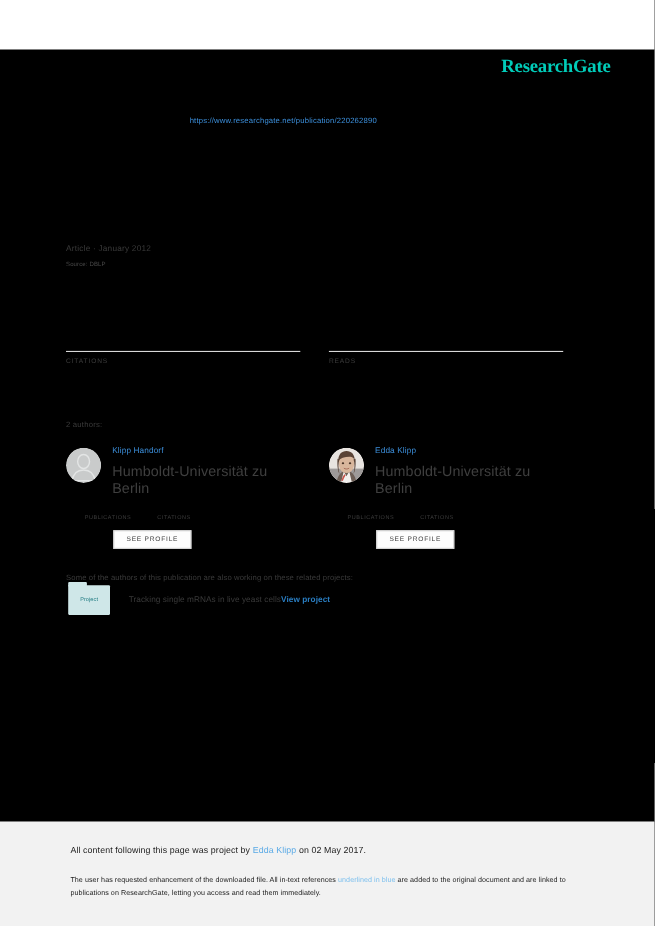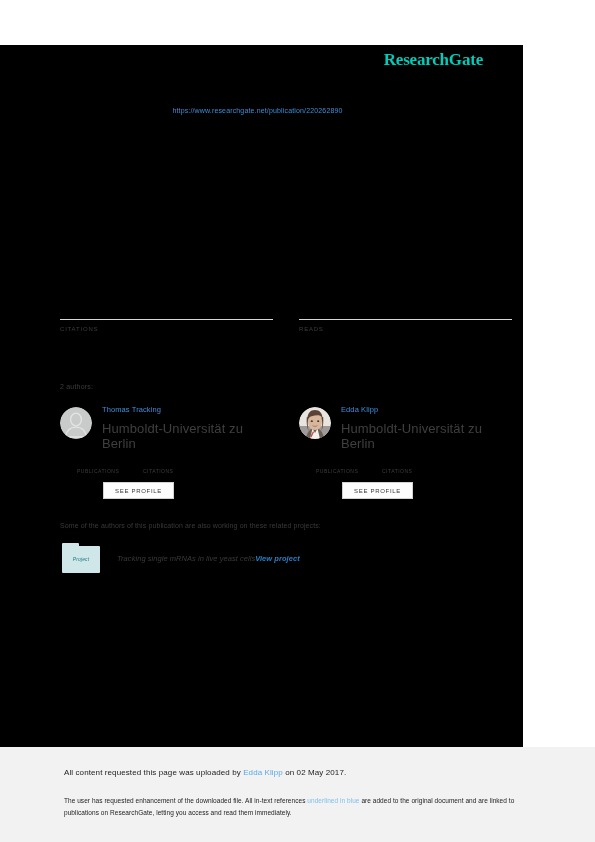--- a/index.html
+++ b/index.html
@@ -21,21 +21,21 @@
     position: absolute;
     left: 0; top: 0;
     width: 595px; height: 45px;
     background: #ffffff;
   }
 
   
   .dark-panel {
     position: absolute;
     left: 0; top: 45px;
-    width: 523px; height: 702px;
+    width: 595px; height: 702px;
     background: #000000;
   }
 
   .rg-logo {
     position: absolute;
     right: 40px; top: 5px;
     font-family: "Liberation Serif", serif;
     font-weight: bold;
     font-size: 17px;
     color: #00ccb9;
@@ -181,24 +181,23 @@
   
   .projects-heading {
     position: absolute;
     left: 60px; top: 477px;
     font-size: 7px;
     color: #3a3a3a;
     letter-spacing: 0.1px;
   }
   .project-row {
     position: absolute;
-    left: 62px; top: 498px;
+    left: 62px; top: 484px;
     display: flex;
     align-items: center;
-    font-style: italic;
   }
   .project-icon {
     width: 38px; height: 30px;
     position: relative;
   }
   .project-icon .folder-tab {
     position: absolute;
     left: 0; top: 0;
     width: 17px; height: 4px;
     background: #cfe7e8;
@@ -267,20 +266,24 @@
 <div class="dark-panel">
 
   <div class="rg-logo">ResearchGate</div>
 
   <div class="pub-url">https://www.researchgate.net/publication/220262890</div>
 
   <div class="title-block">
     <p class="paper-title"></p>
   </div>
 
+  <div class="meta-block">
+    <p class="meta-type">Article · January 2012</p>
+    <p class="meta-source">Source: DBLP</p>
+  </div>
 
   <div class="stats">
     <div class="stat-col">
       <div class="stat-number"></div>
       <div class="stat-rule"></div>
       <div class="stat-label">CITATIONS</div>
     </div>
     <div class="stat-col">
       <div class="stat-number"></div>
       <div class="stat-rule"></div>
@@ -294,21 +297,21 @@
 
     <div class="author">
       <div class="avatar">
         <svg width="32" height="32" viewBox="0 0 32 32">
           <circle cx="16" cy="16" r="16" fill="#c9cbcb"></circle>
           <ellipse cx="16" cy="12.5" rx="5.4" ry="6.4" fill="none" stroke="#e3e5e5" stroke-width="1.3"></ellipse>
           <path d="M5.5 30 C6.6 23.4 10.7 20.2 16 20.2 C21.3 20.2 25.4 23.4 26.5 30 Z" fill="none" stroke="#e3e5e5" stroke-width="1.3"></path>
         </svg>
       </div>
       <div class="author-body">
-        <p class="author-name">Thomas Tracking</p>
+        <p class="author-name">Klipp Handorf</p>
         <p class="author-affil">Humboldt-Universität zu Berlin</p>
       </div>
       <div class="author-stats">
         <div class="astat">
           <div class="astat-num"></div>
           <div class="astat-label">PUBLICATIONS</div>
         </div>
         <div class="astat">
           <div class="astat-num"></div>
           <div class="astat-label">CITATIONS</div>
@@ -370,18 +373,18 @@
     </div>
     <div class="project-text">
       <span>Tracking single mRNAs in live yeast cells</span><span class="project-link">View project</span>
     </div>
   </div>
 
 </div>
 
 <div class="footer">
   <div class="footer-upload">
-    <span>All content requested this page was uploaded by </span><span class="link">Edda Klipp</span><span> on 02 May 2017.</span>
+    <span>All content following this page was project by </span><span class="link">Edda Klipp</span><span> on 02 May 2017.</span>
   </div>
   <div class="footer-note">
     <span>The user has requested enhancement of the downloaded file. All in-text references </span><span class="link-blue">underlined in blue</span><span> are added to the original document and are linked to publications on ResearchGate, letting you access and read them immediately.</span>
   </div>
 </div>
 
 </body></html>

